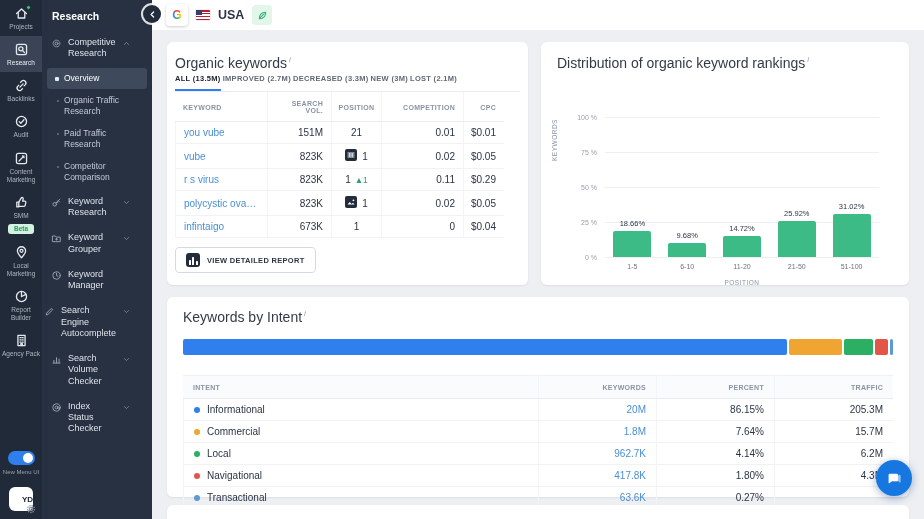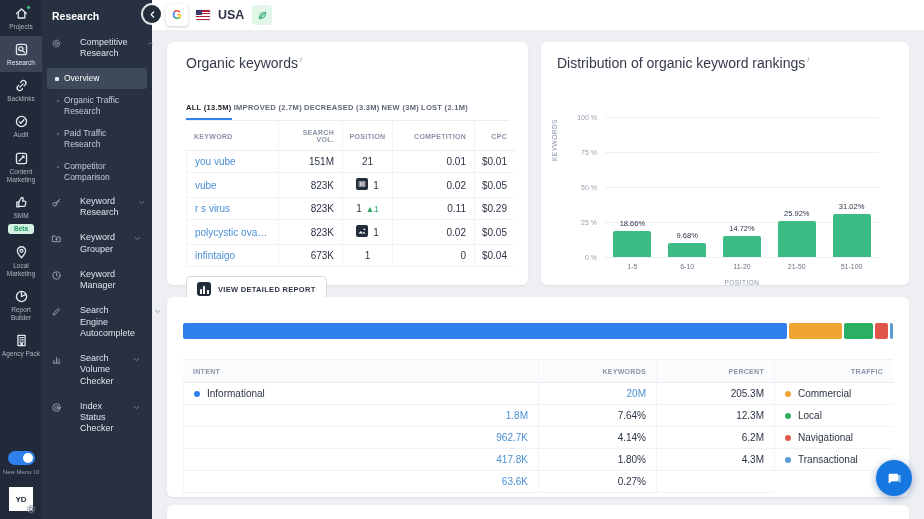--- a/index.html
+++ b/index.html
@@ -12,27 +12,27 @@
   .rail-item .ic { width:15px; height:15px; color:#e3e7ee; }
   .rail-item .lbl { font-size:6.5px; line-height:1.25; text-align:center; color:#aeb6c3; }
   .rail-item.active { background:#3a4456; }
   .rail-item.active .lbl { color:#e8ecf2; }
   .green-dot { position:absolute; top:5px; right:11px; width:5px; height:5px; border-radius:50%; background:#3bc481; border:1px solid #212a38; }
   .beta { margin-top:2px; background:#d5f1e2; color:#1f9e63; font-size:6.5px; font-weight:bold; padding:1.5px 6px; border-radius:3px; }
   .rail-bottom { margin-top:auto; display:flex; flex-direction:column; align-items:center; padding-bottom:8px; }
   .toggle { width:27px; height:14px; border-radius:8px; background:#2f80ed; position:relative; cursor:pointer; }
   .toggle .knob { position:absolute; right:2px; top:2px; width:10px; height:10px; border-radius:50%; background:#fff; }
   .toggle-lbl { font-size:6px; color:#9aa2b0; margin-top:4px; margin-bottom:12px; }
-  .avatar { position:relative; width:24px; height:24px; background:#fff; border-radius:0; display:flex; align-items:center; justify-content:center; font-size:8px; font-weight:bold; color:#222a38; cursor:pointer; }
+  .avatar { position:relative; width:24px; height:24px; background:#fff; border-radius:6px; display:flex; align-items:center; justify-content:flex-end; font-size:8px; font-weight:bold; color:#222a38; cursor:pointer; }
   .avatar .gear-badge { position:absolute; right:-3px; bottom:-3px; width:10px; height:10px; color:#8a93a3; background:transparent; }
 
   
   .sidebar { position:absolute; left:42px; top:0; width:110px; height:519px; background:#273142; color:#dfe3ea; z-index:4; }
   .sb-title { font-size:10.5px; font-weight:bold; color:#fff; padding:10px 10px 8px; }
-  .sb-item { display:flex; align-items:flex-start; gap:18px; padding:7px 21px 7px 9px; font-size:9px; line-height:1.25; color:#dfe3ea; cursor:pointer; }
+  .sb-item { display:flex; align-items:flex-start; gap:6px; padding:7px 21px 7px 9px; font-size:9px; line-height:1.25; color:#dfe3ea; cursor:pointer;justify-content:flex-end; }
   .sb-item .ic { width:11px; height:11px; flex:none; margin-top:1px; color:#98a1b1; }
   .sb-item .chev { width:9px; height:9px; flex:none; margin-left:auto; margin-top:2px; color:#848e9e; }
   .sb-item .txt { flex:1; }
   .sb-sub { display:flex; align-items:flex-start; gap:5px; margin:1px 5px; padding:5px 4px 5px 17px; font-size:8.5px; line-height:1.3; color:#c3cad6; border-radius:3px; cursor:pointer; position:relative; }
   .sb-sub:before { content:""; position:absolute; left:10px; top:10px; width:2px; height:2px; border-radius:50%; background:#6b7687; }
   .sb-sub.active { background:#3e4a5c; color:#fff; }
   .sb-sub.active:before { width:4px; height:4px; border-radius:1px; background:#e8ecf2; top:9px; left:8px; }
   .sb-sub .ic { width:9px; height:9px; flex:none; margin-top:1px; color:#98a1b1; }
   .collapse-btn { position:absolute; left:143px; top:5px; width:18px; height:18px; border-radius:50%; background:#222c3b; color:#fff; display:flex; align-items:center; justify-content:center; z-index:8; cursor:pointer; box-shadow:0 0 0 2px rgba(255,255,255,.85); }
   .collapse-btn .ic { width:9px; height:9px; }
@@ -42,30 +42,30 @@
   .topbar { position:absolute; left:0; top:0; width:772px; height:30px; background:#fff; display:flex; align-items:center; gap:8px; padding-left:14px; }
   .g-box { width:22px; height:22px; background:#fff; border-radius:4px; box-shadow:0 1px 3px rgba(40,50,70,.25); display:flex; align-items:center; justify-content:center; font-size:12px; font-weight:bold; cursor:pointer; }
   .g-letter { background:conic-gradient(from -40deg,#ea4335 0 25%,#fbbc05 25% 50%,#34a853 50% 72%,#4285f4 72% 100%); -webkit-background-clip:text; background-clip:text; color:transparent; }
   .flag { width:14px; height:10px; background:repeating-linear-gradient(#b22234 0 1.5px,#fff 1.5px 3px); position:relative; border-radius:1px; box-shadow:0 0 0 .5px #d8dce2; }
   .flag:before { content:""; position:absolute; left:0; top:0; width:6px; height:5px; background:#3c3b6e; }
   .country { font-size:12.5px; font-weight:600; color:#2b3445; }
   .leaf-badge { width:20px; height:20px; border-radius:4px; background:#e2f6ea; color:#37b578; display:flex; align-items:center; justify-content:center; cursor:pointer; }
   .leaf-badge .ic { width:11px; height:11px; }
 
   .card { position:absolute; background:#fff; border-radius:6px; box-shadow:0 1px 2px rgba(40,50,70,.08); }
-  #card-organic { left:15px; top:42px; width:361px; height:243px; padding:13px 19px; }
+  #card-organic { left:15px; top:42px; width:361px; height:243px; padding:13px 8px; }
   #card-dist { left:389px; top:42px; width:368px; height:243px; padding:13px 16px; }
   #card-intent { left:15px; top:297px; width:742px; height:200px; padding:12px 16px; }
   #card-next { left:15px; top:505px; width:742px; height:20px; border-radius:6px 6px 0 0; }
 
   .card-title { font-size:14px; color:#333a47; }
   .card-title sup { font-size:8px; color:#9aa2b0; font-style:italic; margin-left:2px; }
 
   
-  .tabs { display:flex; gap:2px; margin-top:29px; border-bottom:1px solid #e9ecf1; }
+  .tabs { display:flex; gap:2px; margin-top:0; border-bottom:1px solid #e9ecf1; }
   .tab { font-size:7.5px; font-weight:bold; letter-spacing:.3px; color:#5f6876; padding:3px 0 6px; cursor:pointer; border-bottom:2px solid transparent; }
   .tab.active { color:#20242c; border-bottom-color:#2f80ed; }
   .og-grid { display:grid; grid-template-columns:92px 64px 50px 82px 41px; }
   .og-cell { font-size:10px; color:#2b3445; padding:5px 8px; display:flex; align-items:center; border-bottom:1px solid #f0f2f6; min-height:22px; }
   .og-cell + .og-cell { border-left:1px solid #f2f4f7; }
   .og-head { font-size:7px; font-weight:bold; letter-spacing:.3px; color:#8a93a5; padding:8px 8px 7px; border-bottom:1px solid #e9ecf1; }
   .r { justify-content:flex-end; text-align:right; }
   .c { justify-content:center; text-align:center; }
   .kw-link { color:#4a8fd3; text-decoration:none; cursor:pointer; white-space:nowrap; overflow:hidden; text-overflow:ellipsis; }
   .pos-up { color:#2aa368; font-size:8.5px; margin-left:4px; }
@@ -430,49 +430,51 @@
             <span>6-10</span>
             <span>11-20</span>
             <span>21-50</span>
             <span>51-100</span>
           </div>
         <div class="xlab">POSITION</div>
       </div>
     </section>
 
     <section class="card" id="card-intent">
+      <div class="card-title"><span>Keywords by Intent</span><sup>i</sup></div>
       <div class="stack" id="intent-stack">
           <div class="seg" style="width: 86.15%; background: rgb(47, 128, 237);"></div>
           <div class="seg" style="width: 7.64%; background: rgb(240, 164, 49);"></div>
           <div class="seg" style="width: 4.14%; background: rgb(42, 175, 99);"></div>
           <div class="seg" style="width: 1.8%; background: rgb(226, 85, 73);"></div>
           <div class="seg" style="width: 0.27%; background: rgb(91, 155, 213);"></div>
         </div>
       <div class="in-grid" id="intent-table">
           <div class="in-cell in-head">INTENT</div>
           <div class="in-cell in-head r">KEYWORDS</div>
           <div class="in-cell in-head r">PERCENT</div>
           <div class="in-cell in-head r">TRAFFIC</div>
           <div class="in-cell">
             <span class="dot" style="background:#2f80ed"></span>
             <span>Informational</span>
           </div>
           <div class="in-cell r">
             <a class="num-link">20M</a>
           </div>
+          <div class="in-cell r">86.15%</div>
           <div class="in-cell r">205.3M</div>
           <div class="in-cell">
             <span class="dot" style="background:#f0a431"></span>
             <span>Commercial</span>
           </div>
           <div class="in-cell r">
             <a class="num-link">1.8M</a>
           </div>
           <div class="in-cell r">7.64%</div>
-          <div class="in-cell r">12.3M</div>
+          <div class="in-cell r">15.7M</div>
           <div class="in-cell">
             <span class="dot" style="background:#2aaf63"></span>
             <span>Local</span>
           </div>
           <div class="in-cell r">
             <a class="num-link">962.7K</a>
           </div>
           <div class="in-cell r">4.14%</div>
           <div class="in-cell r">6.2M</div>
           <div class="in-cell">

